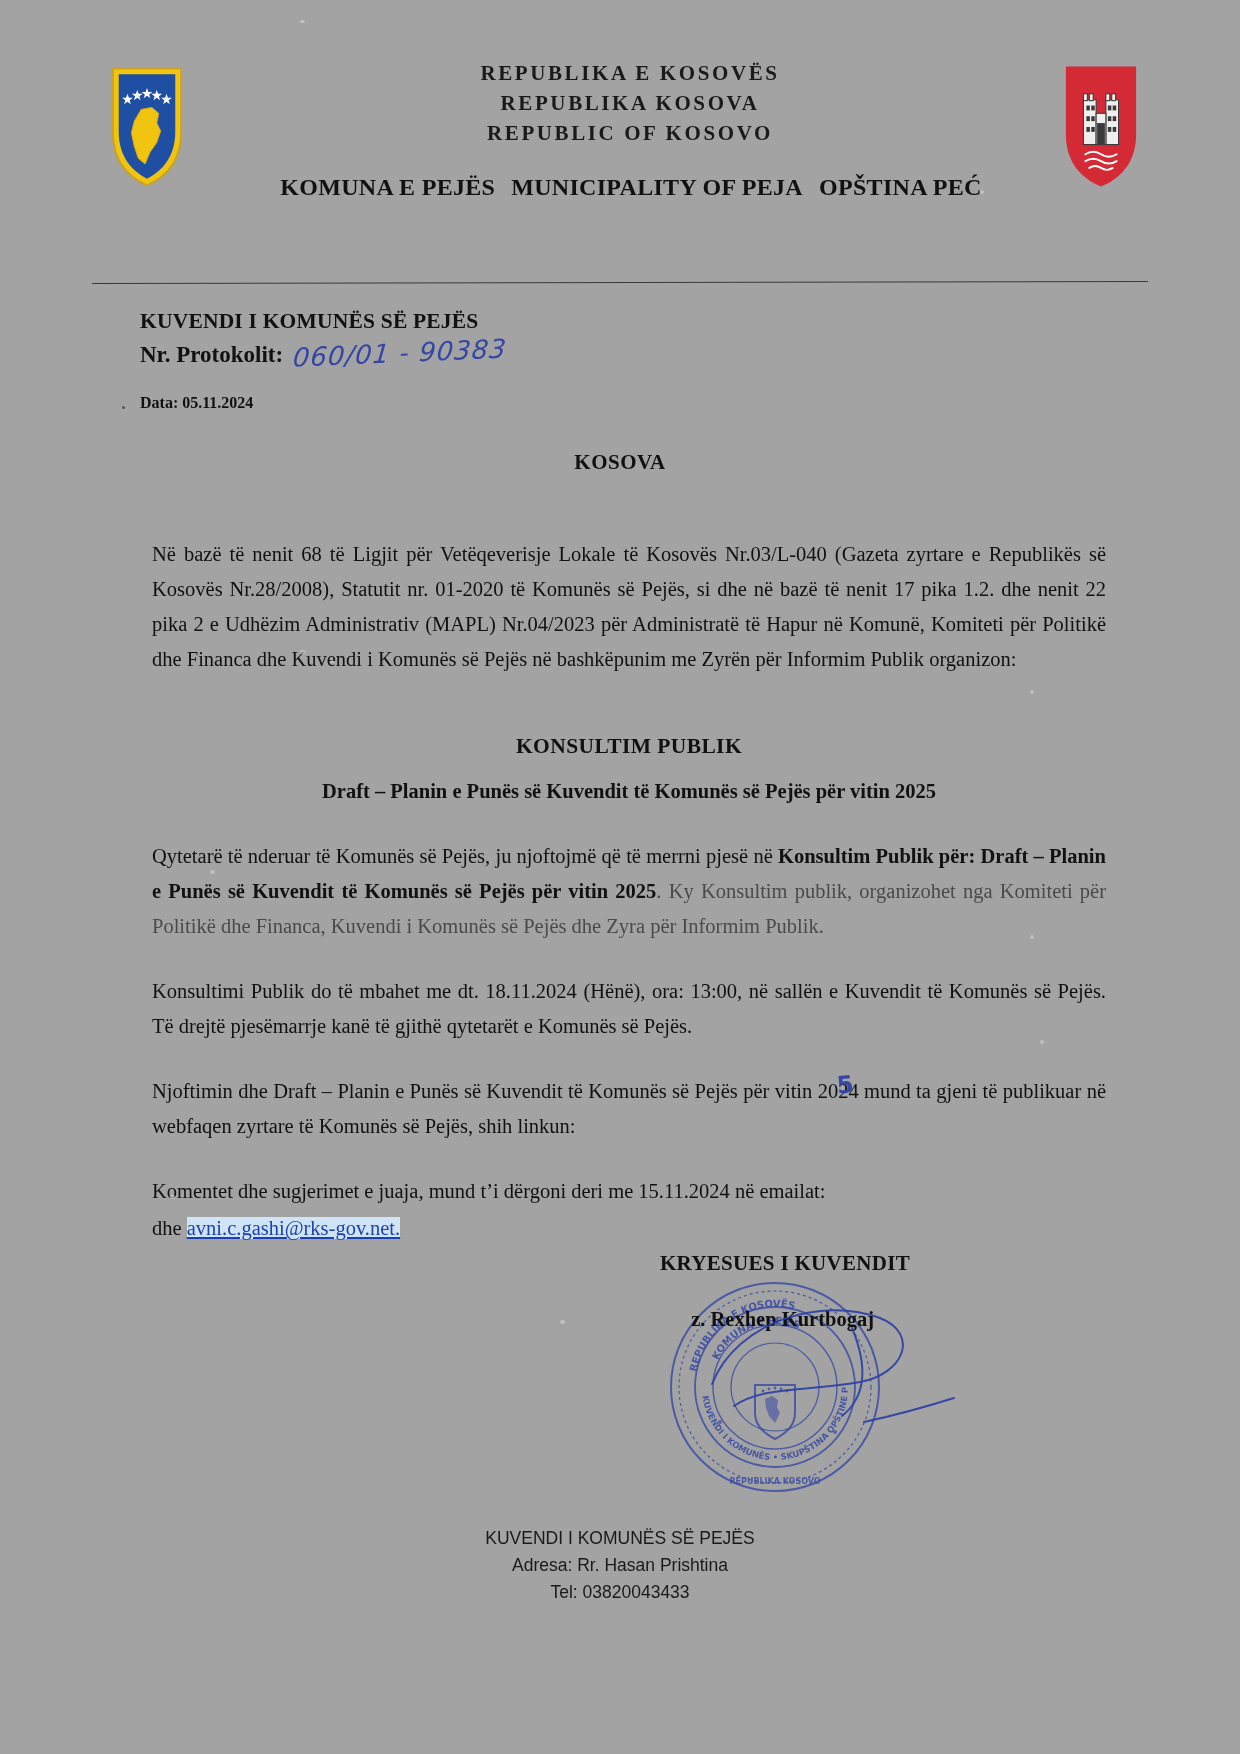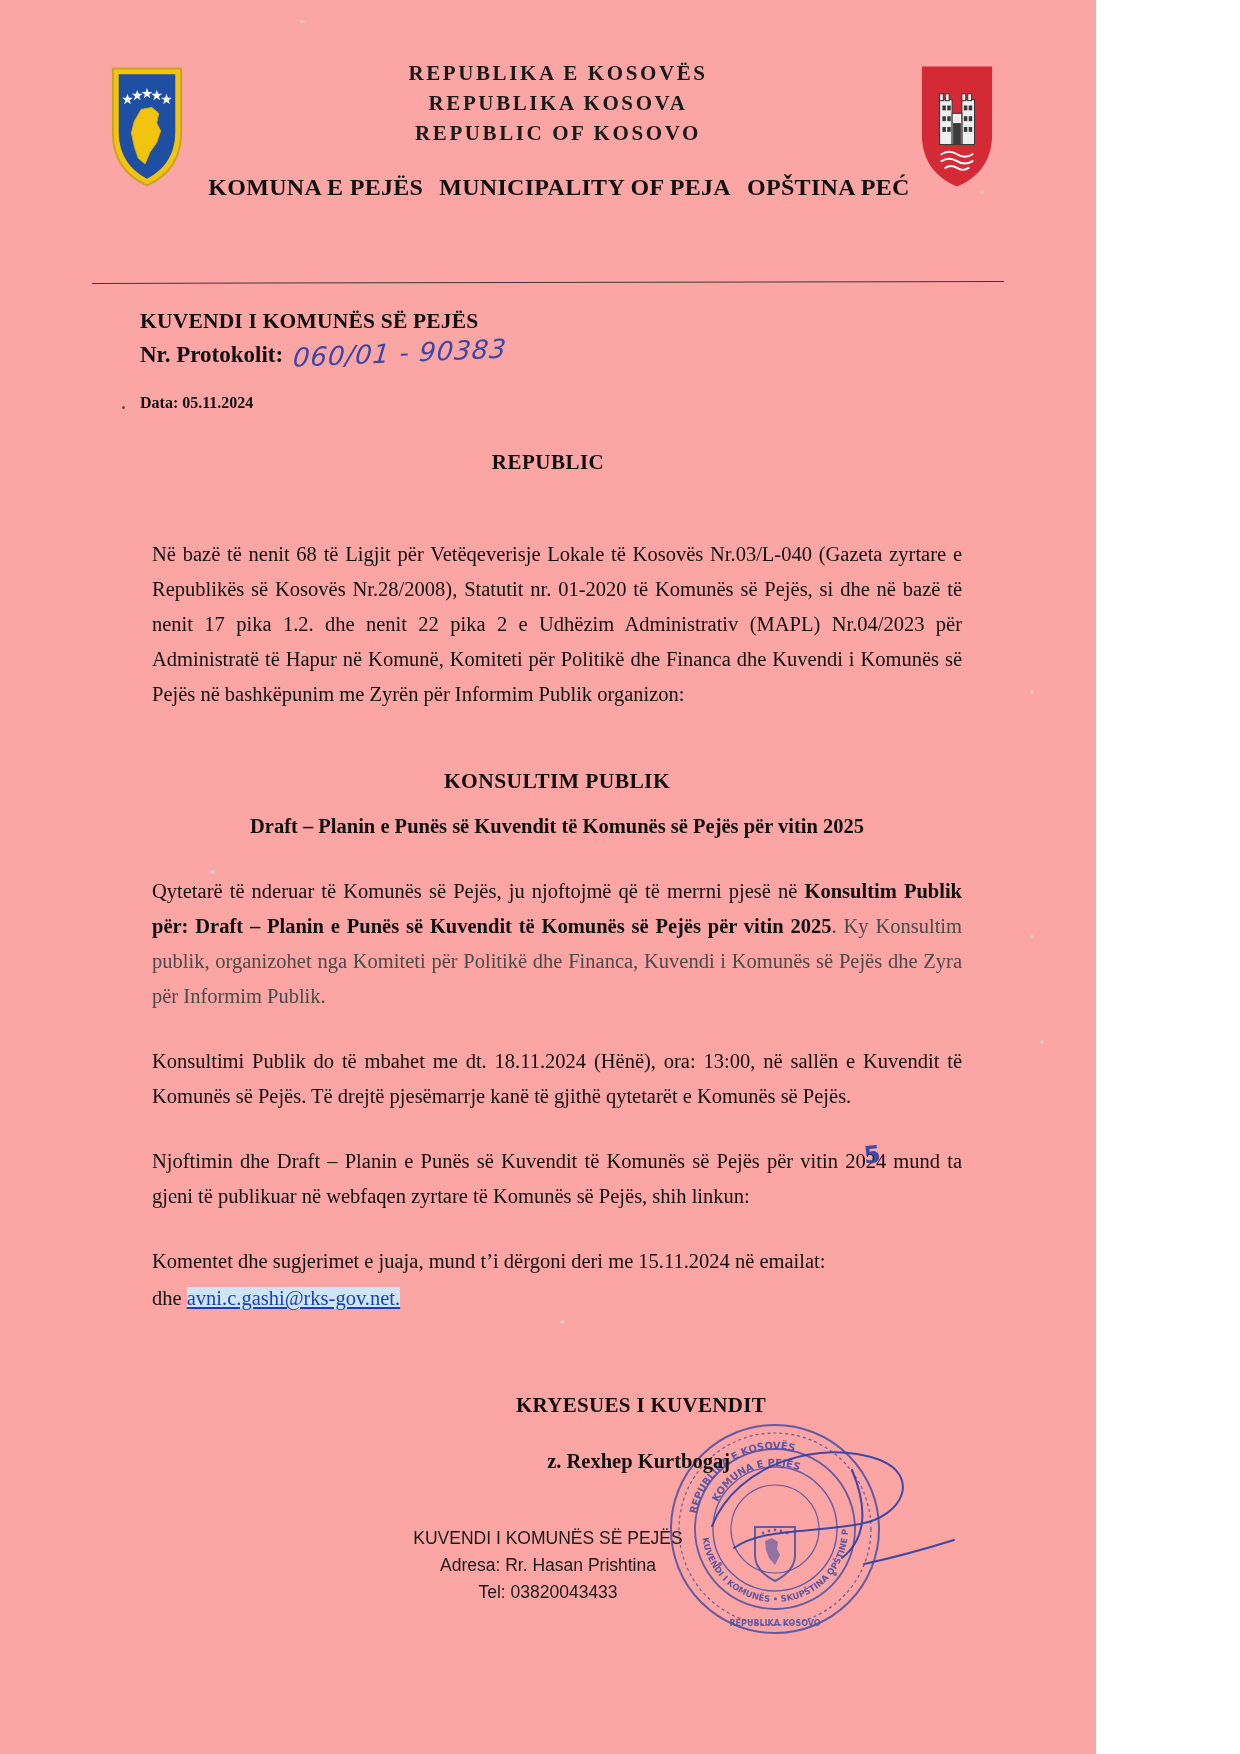--- a/index.html
+++ b/index.html
@@ -7,23 +7,23 @@
     margin: 0;
     padding: 0;
     background: #ffffff;
   }
   body {
     font-family: "Liberation Serif", serif;
     color: #111111;
   }
   .page {
     position: relative;
-    width: 1096px;
+    width: 1240px;
     height: 1754px;
-    background: #fca5a5;
+    background: #a3a3a3;
     overflow: hidden;
     box-sizing: border-box;
   }
 
   
   .header {
     position: relative;
     padding-top: 58px;
     height: 200px;
   }
@@ -187,21 +187,20 @@
     font-family: "DejaVu Sans", sans-serif;
     font-weight: bold;
     font-size: 24px;
     transform: rotate(-6deg);
     opacity: 0.9;
   }
 
   
   .sign-area {
     position: relative;
-    margin-top: 72px;
     height: 270px;
   }
   .sign-title {
     position: absolute;
     right: 196px;
     top: 0;
     font-weight: bold;
     font-size: 21px;
     letter-spacing: 0.3px;
     z-index: 3;
@@ -337,21 +336,21 @@
     <div class="protocol-row">
       <span class="protocol-label">Nr. Protokolit:</span>
       <span class="handwriting">060/01 - 90383</span>
     </div>
     <div class="date-row">
       <span class="dot"></span>
       <span>Data: 05.11.2024</span>
     </div>
   </div>
 
-  <div class="doc-title">REPUBLIC</div>
+  <div class="doc-title">KOSOVA</div>
 
   <div class="body">
 
     <div class="para first">Në bazë të nenit 68 të Ligjit për Vetëqeverisje Lokale të Kosovës Nr.03/L-040 (Gazeta zyrtare e Republikës së Kosovës Nr.28/2008), Statutit nr. 01-2020 të Komunës së Pejës, si dhe në bazë të nenit 17 pika 1.2. dhe nenit 22 pika 2 e Udhëzim Administrativ (MAPL) Nr.04/2023 për Administratë të Hapur në Komunë, Komiteti për Politikë dhe Financa dhe Kuvendi i Komunës së Pejës në bashkëpunim  me Zyrën për Informim Publik organizon:</div>
 
     <div class="center-block">
       <div class="k-title">KONSULTIM PUBLIK</div>
       <div class="draft">Draft – Planin e Punës së Kuvendit të Komunës së Pejës për vitin 2025</div>
     </div>
 

